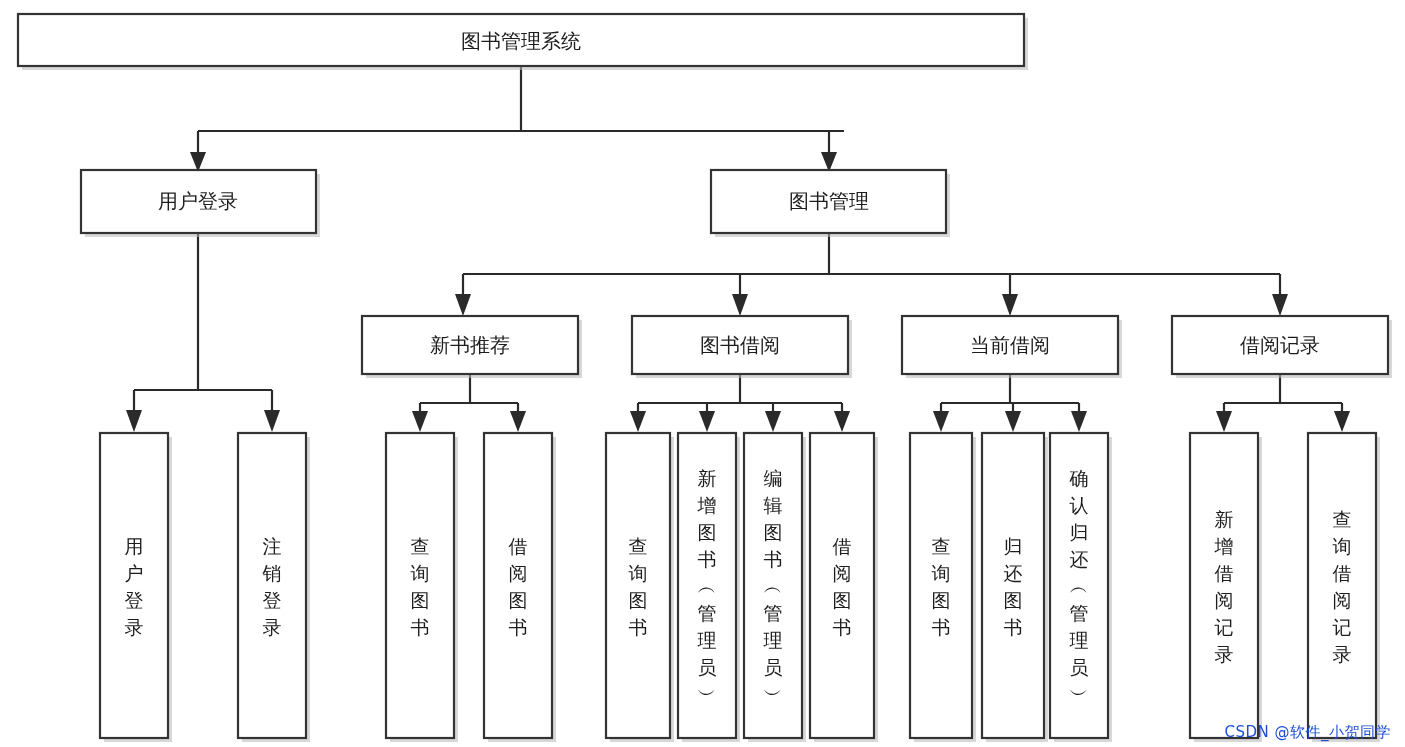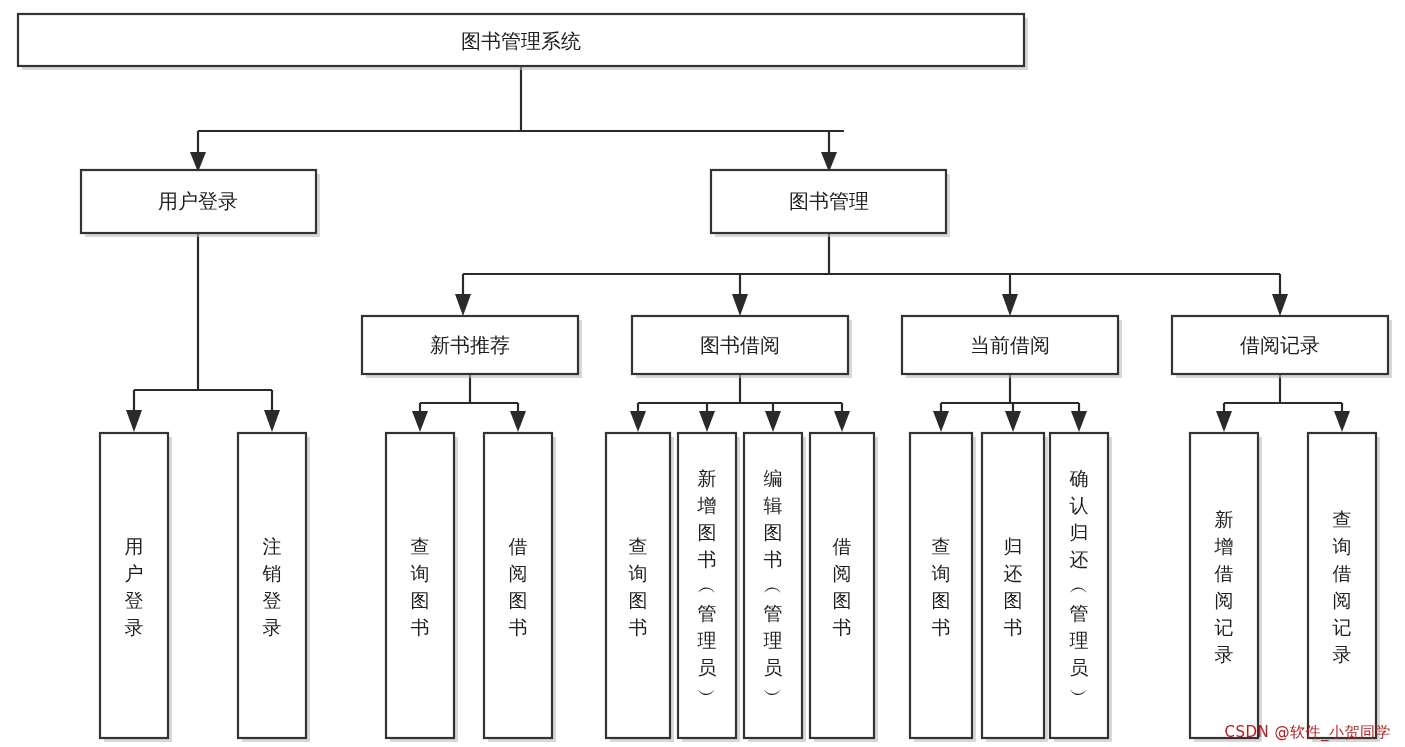--- a/index.html
+++ b/index.html
@@ -59,21 +59,21 @@
     font-size: 19px;
     fill: #1d1d1d;
     text-anchor: middle;
   }
   .watermark {
     position: absolute;
     right: 14px;
     bottom: 5px;
     font-family: "DejaVu Sans", "Liberation Sans", sans-serif;
     font-size: 15px;
-    color: #b91c1c;
+    color: #1d4ed8;
     letter-spacing: 0.5px;
     user-select: none;
     white-space: nowrap;
   }
 </style>
 </head>
 <body>
 
 <div id="diagram-root">
 

